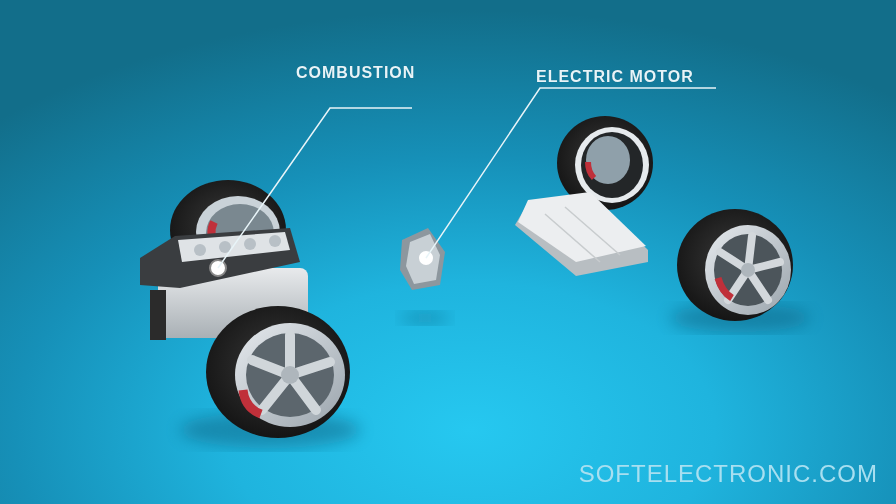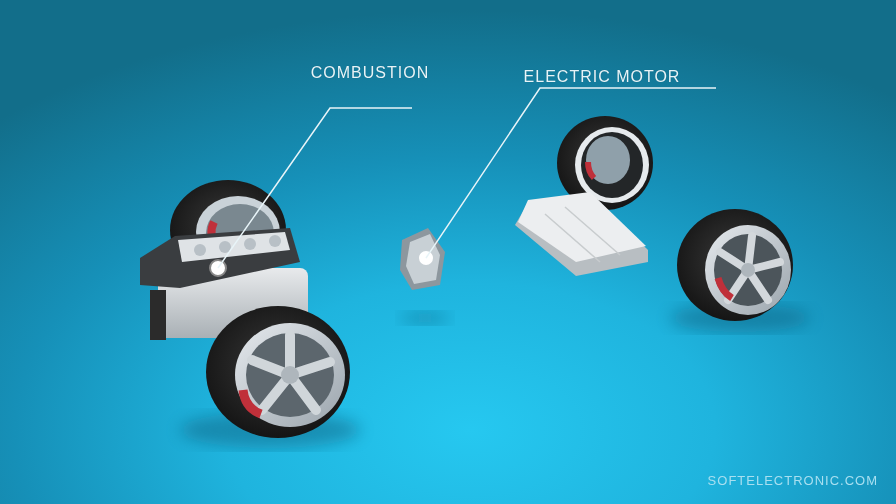--- a/index.html
+++ b/index.html
@@ -2,25 +2,25 @@
 <html><head>
 <meta charset="utf-8">
 <style>
   html, body { margin:0; padding:0; }
   body { width:896px; height:504px; overflow:hidden; font-family:"Liberation Sans", sans-serif; }
   .scene {
     position:relative; width:896px; height:504px; overflow:hidden;
     background: radial-gradient(ellipse 700px 420px at 470px 430px, #26c8f0 0%, #1fb4de 35%, #1690b8 65%, #126e8a 100%);
   }
   .label {
-    position:absolute; color:#e8f4f8; font-weight:normal; font-size:16px; letter-spacing:1px;
-    text-align:center; line-height:21px; text-shadow:0 0 1px rgba(0,0,0,0.2);
+    position:absolute; color:#e8f4f8; font-weight:bold; font-size:16px; letter-spacing:1px;
+    text-align:left; line-height:21px; text-shadow:0 0 1px rgba(0,0,0,0.2);
   }
   .watermark {
-    position:absolute; right:18px; bottom:16px; color:#a8dff0; font-size:13px; letter-spacing:1px;
+    position:absolute; right:18px; bottom:16px; color:#a8dff0; font-size:24px; letter-spacing:1px;
   }
   svg { position:absolute; left:0; top:0; }
 </style>
 </head>
 <body>
 
 <div class="scene">
   <svg width="896" height="504" viewBox="0 0 896 504">
     <defs>
       <radialGradient id="tire" cx="50%" cy="45%" r="55%">
@@ -116,16 +116,16 @@
 
     <g stroke="#e8f4f8" stroke-width="1.5" fill="none">
       <polyline points="218,268 330,108 412,108"></polyline>
       <polyline points="426,258 540,88 716,88"></polyline>
     </g>
   </svg>
 
   <div class="label" style="left:296px; top:62px; width:148px;">
     <div>COMBUSTION</div>
   </div>
-  <div class="label" style="left:512px; top:66px; width:180px;">ELECTRIC MOTOR</div>
+  <div class="label" style="left:536px; top:66px; width:180px;">ELECTRIC MOTOR</div>
 
   <div class="watermark">SOFTELECTRONIC.COM</div>
 </div>
 
 </body></html>

